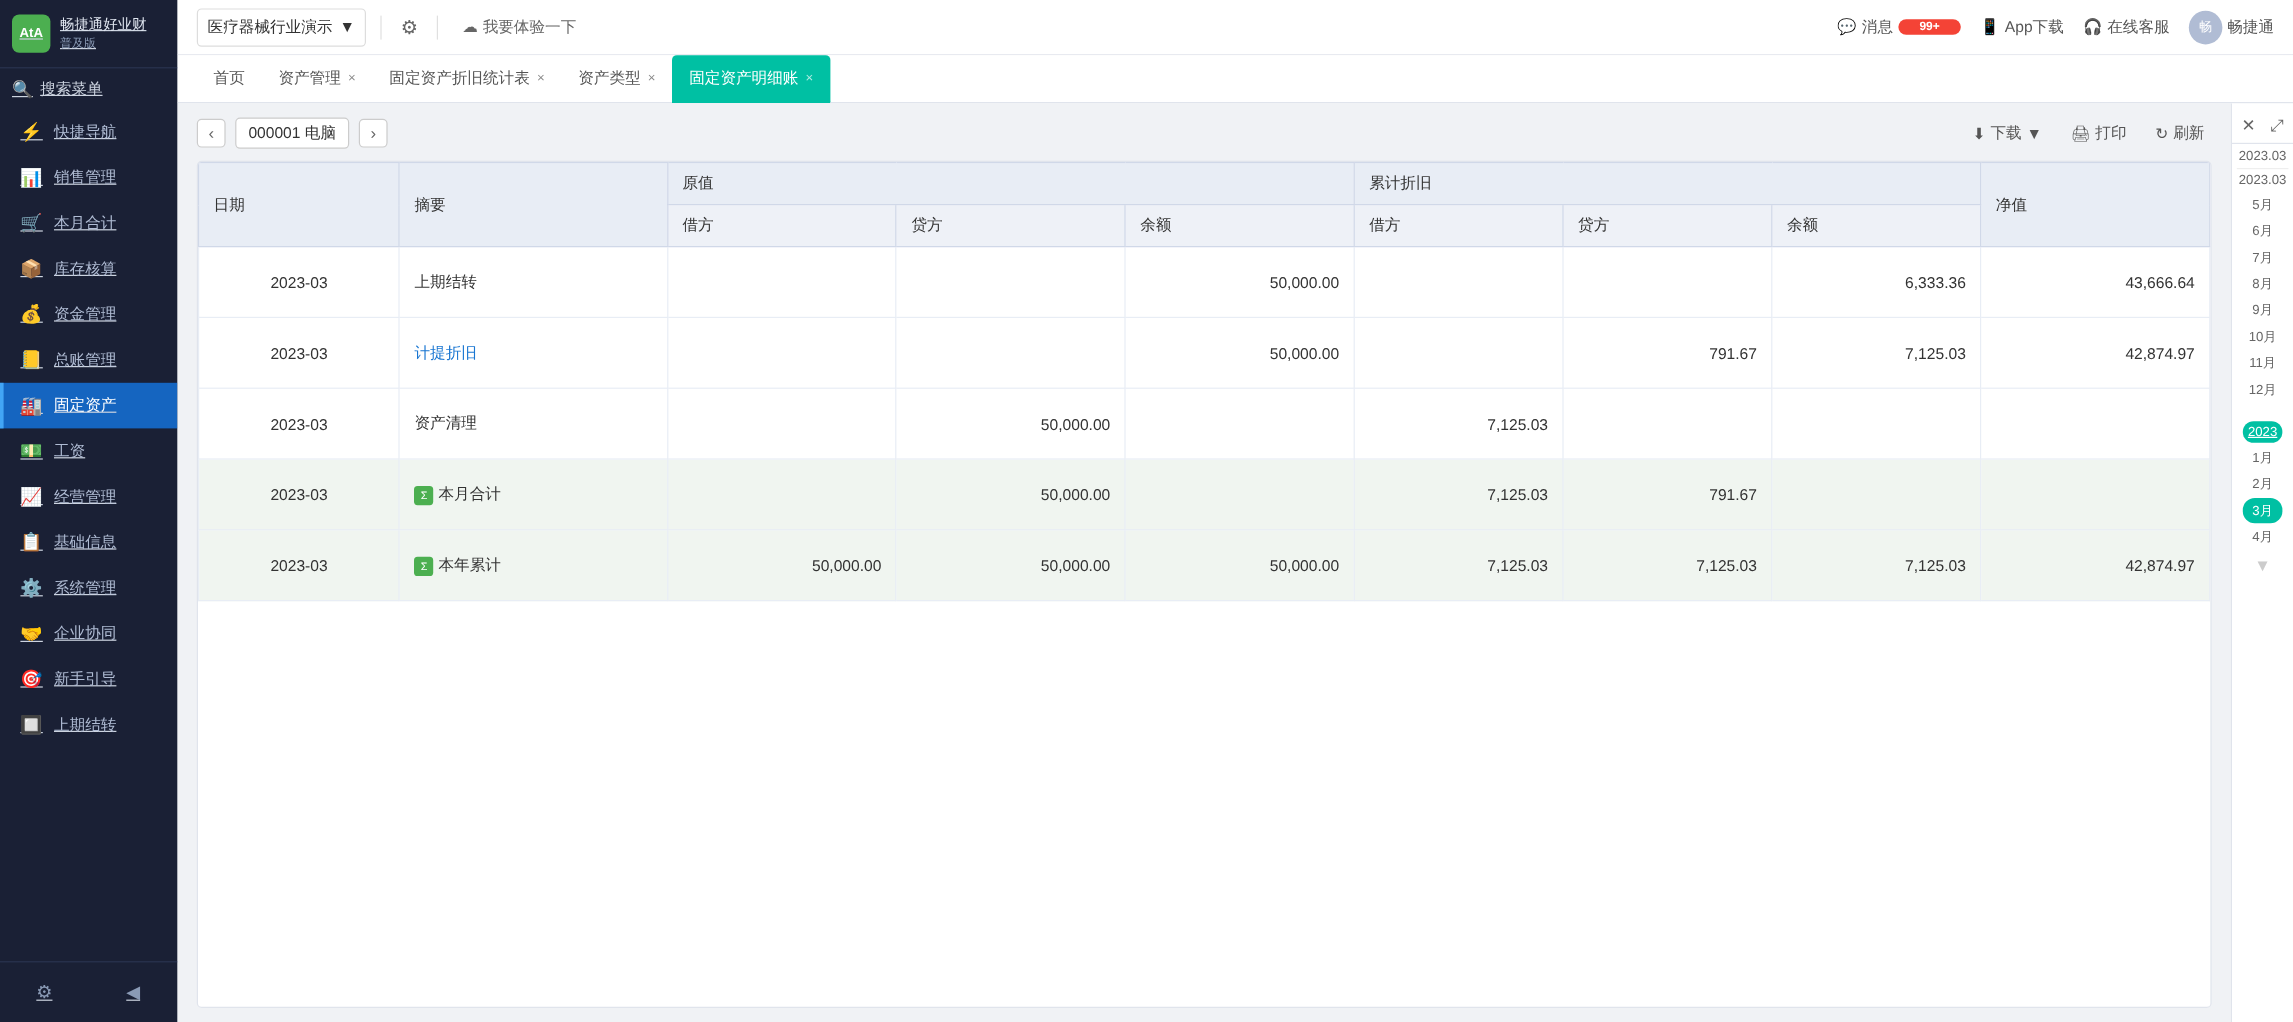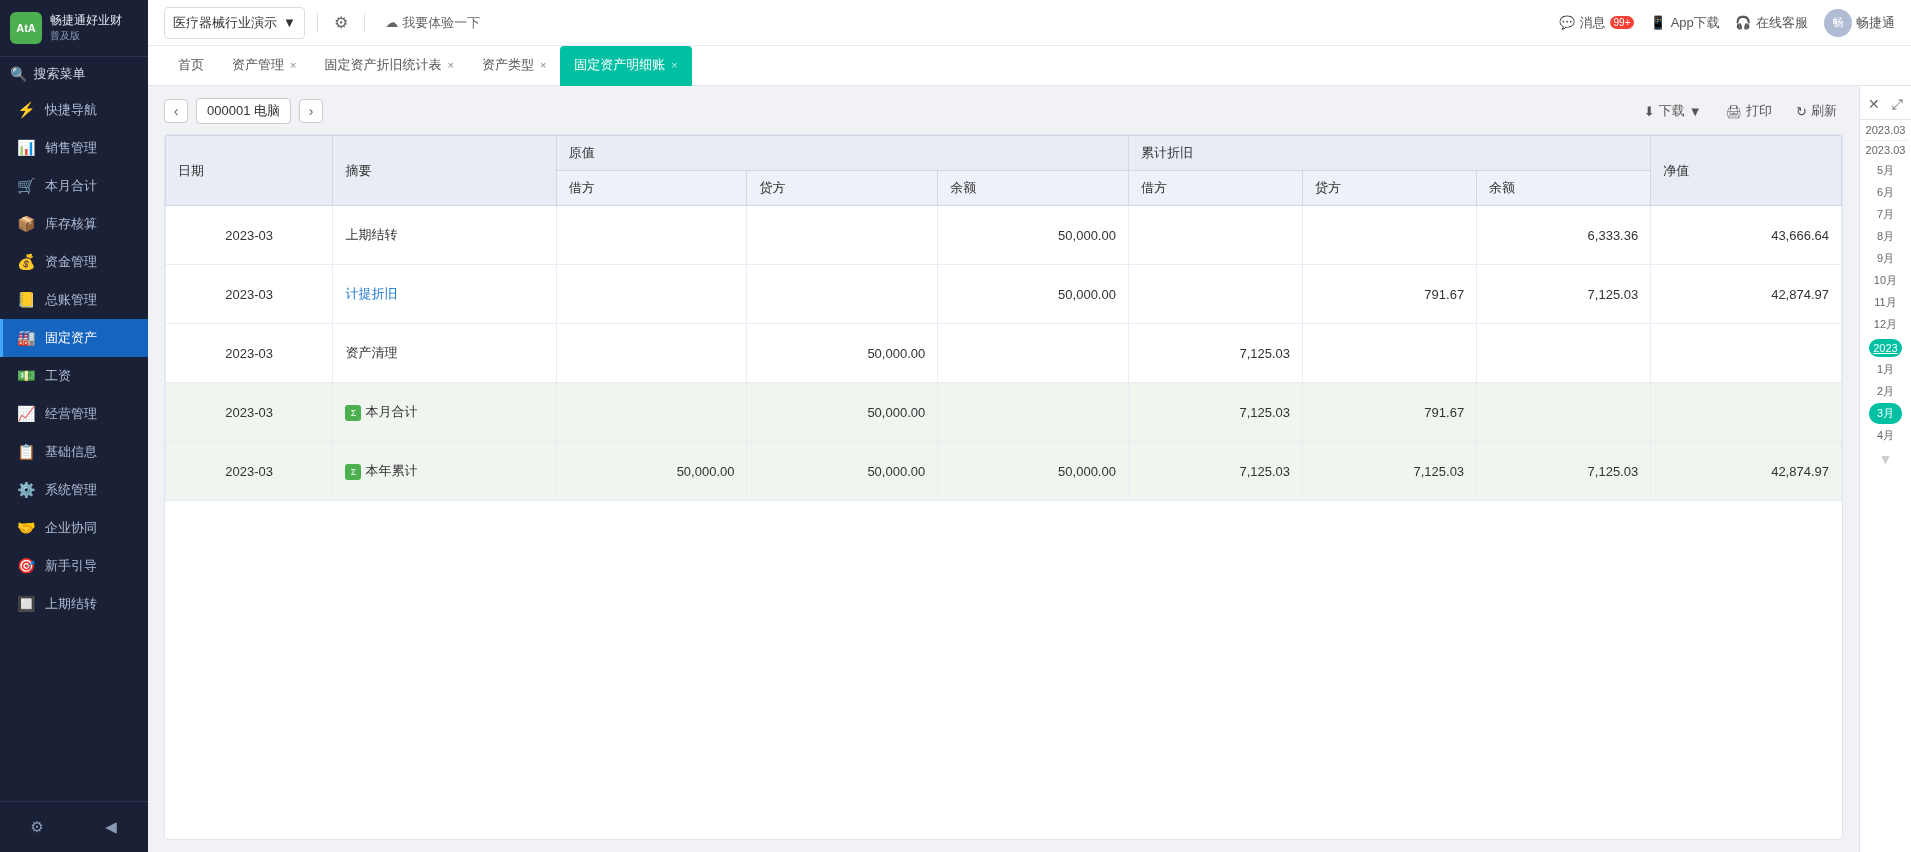--- a/index.html
+++ b/index.html
@@ -7,20 +7,21 @@
 
     
     .sidebar {
       width: 148px;
       background: #1a2035;
       color: #cdd4e0;
       display: flex;
       flex-direction: column;
       height: 100%;
       flex-shrink: 0;
+      text-decoration: underline;
     }
     .sidebar-header {
       padding: 12px 10px;
       border-bottom: 1px solid #2a3350;
       display: flex;
       align-items: center;
       gap: 8px;
     }
     .sidebar-logo-icon {
       width: 32px; height: 32px;
@@ -91,21 +92,21 @@
       padding: 6px 8px; border: 1px solid #ddd; border-radius: 4px;
     }
     .topbar-divider { width: 1px; height: 20px; background: #e0e0e0; margin: 0 4px; }
     .topbar-settings { font-size: 16px; color: #666; cursor: pointer; padding: 4px; }
     .topbar-experience {
       display: flex; align-items: center; gap: 4px;
       color: #666; font-size: 13px; cursor: pointer; margin-left: 8px;
     }
     .topbar-right { margin-left: auto; display: flex; align-items: center; gap: 16px; }
     .topbar-right-item { display: flex; align-items: center; gap: 4px; color: #555; font-size: 13px; cursor: pointer; }
-    .badge { background: #f44336; color: #fff; border-radius: 8px; padding: 1px 4px; font-size: 10px; font-weight: normal; }
+    .badge { background: #f44336; color: #fff; border-radius: 8px; padding: 1px 18px; font-size: 10px; font-weight: bold; }
     .topbar-avatar { width: 28px; height: 28px; border-radius: 50%; background: #b0bcd4; display: flex; align-items: center; justify-content: center; font-size: 11px; color: #fff; }
 
     
     .tabs-bar {
       background: #fff;
       padding: 0 16px;
       display: flex;
       align-items: flex-start;
       gap: 0;
       border-bottom: 1px solid #e0e4ec;
@@ -516,21 +517,21 @@
       <div style="font-size:11px; color:#666; text-align:center; padding:3px 2px;">2023.03</div>
       <div class="timeline-scroll">
         <div class="timeline-month">5月</div>
         <div class="timeline-month">6月</div>
         <div class="timeline-month">7月</div>
         <div class="timeline-month">8月</div>
         <div class="timeline-month">9月</div>
         <div class="timeline-month">10月</div>
         <div class="timeline-month">11月</div>
         <div class="timeline-month">12月</div>
-        <div style="font-size:11px; background:#00c0a3; color:#fff; text-align:center; padding:3px 4px; border-radius:10px; margin:4px 4px 2px;text-decoration:underline;">2023</div>
+        <div style="font-size:11px; background:#00c0a3; color:#fff; text-align:center; padding:3px 4px; border-radius:10px; margin:16px 4px 2px;text-decoration:underline;">2023</div>
         <div class="timeline-month">1月</div>
         <div class="timeline-month">2月</div>
         <div class="timeline-month active">3月</div>
         <div class="timeline-month">4月</div>
         <div style="text-align:center; padding:4px 0;">
           <span style="color:#ccc; font-size:14px;">▼</span>
         </div>
       </div>
     </div>
 

